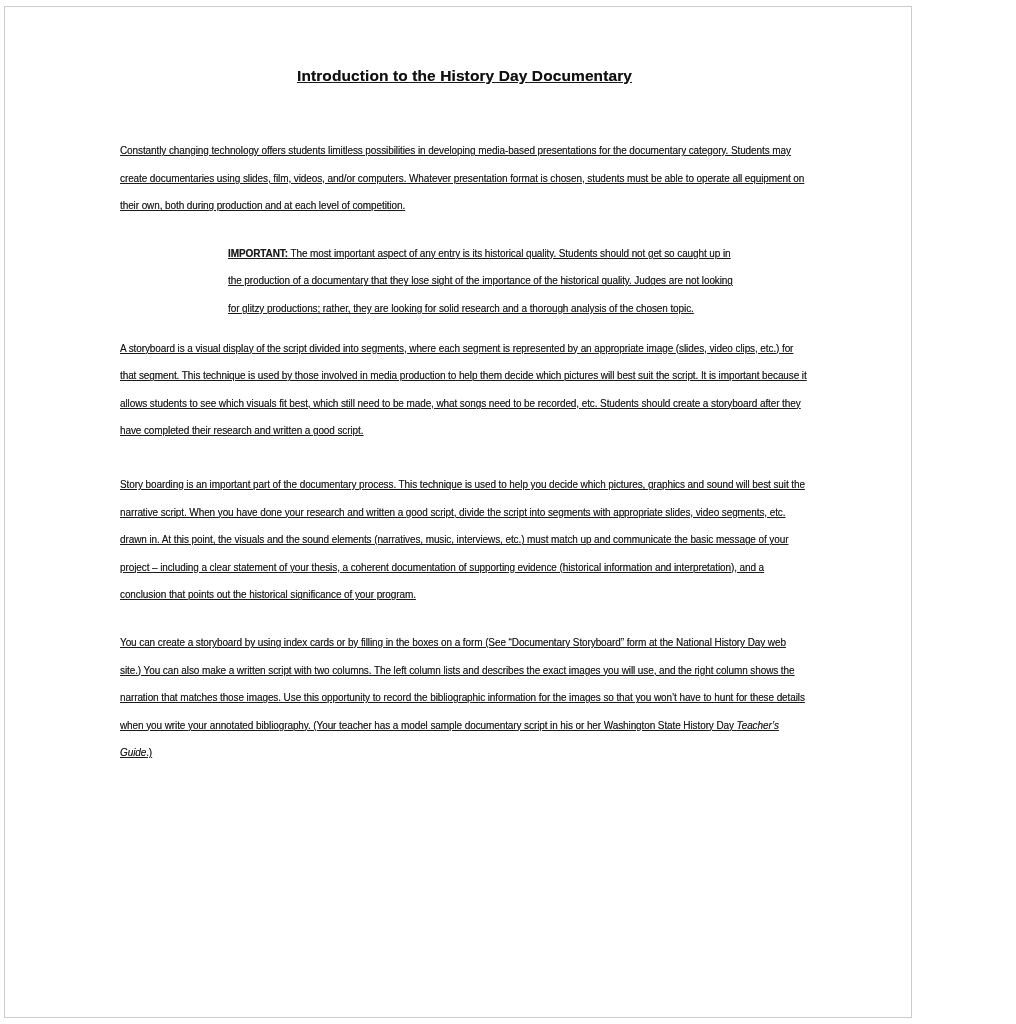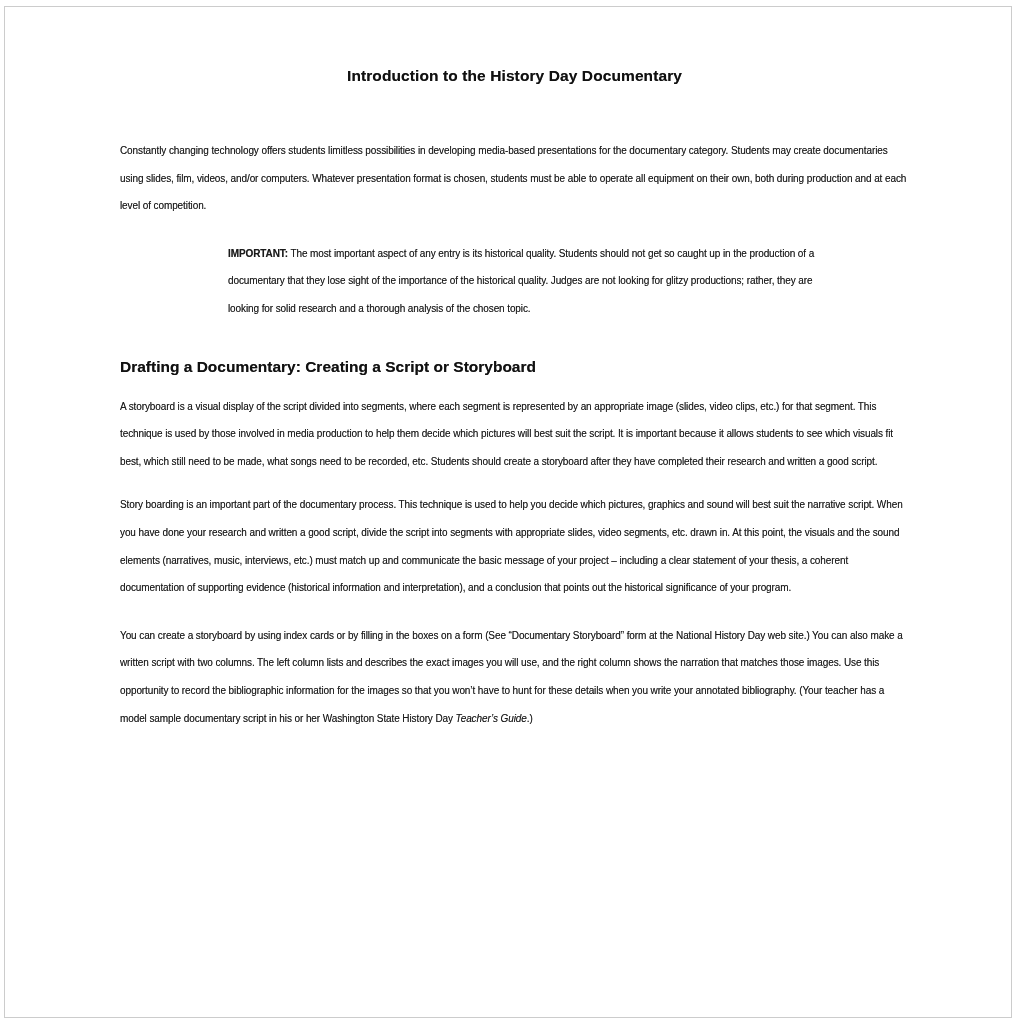--- a/index.html
+++ b/index.html
@@ -4,28 +4,29 @@
 <style>
   html, body {
     margin: 0;
     padding: 0;
     background: #ffffff;
     font-family: "Liberation Sans", sans-serif;
   }
   .doc-page {
     position: relative;
     box-sizing: border-box;
-    width: 1008px;
+    width: 908px;
     height: 1012px;
     margin: 6px 4px;
     background: #ffffff;
     border: 1px solid #cccccc;
     padding: 55px 102px 0 115px;
     overflow: hidden;
     color: #1b1b1b;
+    text-decoration: underline;
   }
   .doc-title {
     margin: 0;
     font-size: 15.5px;
     font-weight: bold;
     text-align: center;
     line-height: 28px;
     letter-spacing: 0.1px;
     color: #111111;
     text-shadow: 0 0 0.5px rgba(0,0,0,0.55);
@@ -46,36 +47,35 @@
   .para-important .important-label { font-weight: bold; }
   .section-heading {
     margin: 30px 0 0 0;
     font-size: 15.5px;
     font-weight: bold;
     line-height: 28px;
     color: #111111;
     text-shadow: 0 0 0.5px rgba(0,0,0,0.55);
   }
   .para-storyboard-1 { margin-top: 12px; }
-  .para-storyboard-2 { margin-top: 16px; }
+  .para-storyboard-2 { margin-top: 26px; }
   .para-closing      { margin-top: 20px; }
   .italic { font-style: italic; }
 </style>
 </head>
 <body>
 
 <div class="doc-page">
 
   <h1 class="doc-title">Introduction to the History Day Documentary</h1>
 
   <p class="para para-intro">Constantly changing technology offers students limitless possibilities in developing media-based presentations for the documentary category. Students may create documentaries using slides, film, videos, and/or computers. Whatever presentation format is chosen, students must be able to operate all equipment on their own, both during production and at each level of competition.</p>
 
   <p class="para para-important"><span class="important-label">IMPORTANT:</span><span> The most important aspect of any entry is its historical quality. Students should not get so caught up in the production of a documentary that they lose sight of the importance of the historical quality. Judges are not looking for glitzy productions; rather, they are looking for solid research and a thorough analysis of the chosen topic.</span></p>
 
-  <h2 class="section-heading">Drafting a Documentary: Creating a Script or Storyboard</h2>
 
   <p class="para para-storyboard-1">A storyboard is a visual display of the script divided into segments, where each segment is represented by an appropriate image (slides, video clips, etc.) for that segment. This technique is used by those involved in media production to help them decide which pictures will best suit the script. It is important because it allows students to see which visuals fit best, which still need to be made, what songs need to be recorded, etc. Students should create a storyboard after they have completed their research and written a good script.</p>
 
   <p class="para para-storyboard-2">Story boarding is an important part of the documentary process. This technique is used to help you decide which pictures, graphics and sound will best suit the narrative script. When you have done your research and written a good script, divide the script into segments with appropriate slides, video segments, etc. drawn in. At this point, the visuals and the sound elements (narratives, music, interviews, etc.) must match up and communicate the basic message of your project – including a clear statement of your thesis, a coherent documentation of supporting evidence (historical information and interpretation), and a conclusion that points out the historical significance of your program.</p>
 
   <p class="para para-closing"><span>You can create a storyboard by using index cards or by filling in the boxes on a form (See “Documentary Storyboard” form at the National History Day web site.) You can also make a written script with two columns. The left column lists and describes the exact images you will use, and the right column shows the narration that matches those images. Use this opportunity to record the bibliographic information for the images so that you won’t have to hunt for these details when you write your annotated bibliography. (Your teacher has a model sample documentary script in his or her Washington State History Day </span><em class="italic">Teacher’s Guide</em><span>.)</span></p>
 
 </div>
 
 </body></html>

